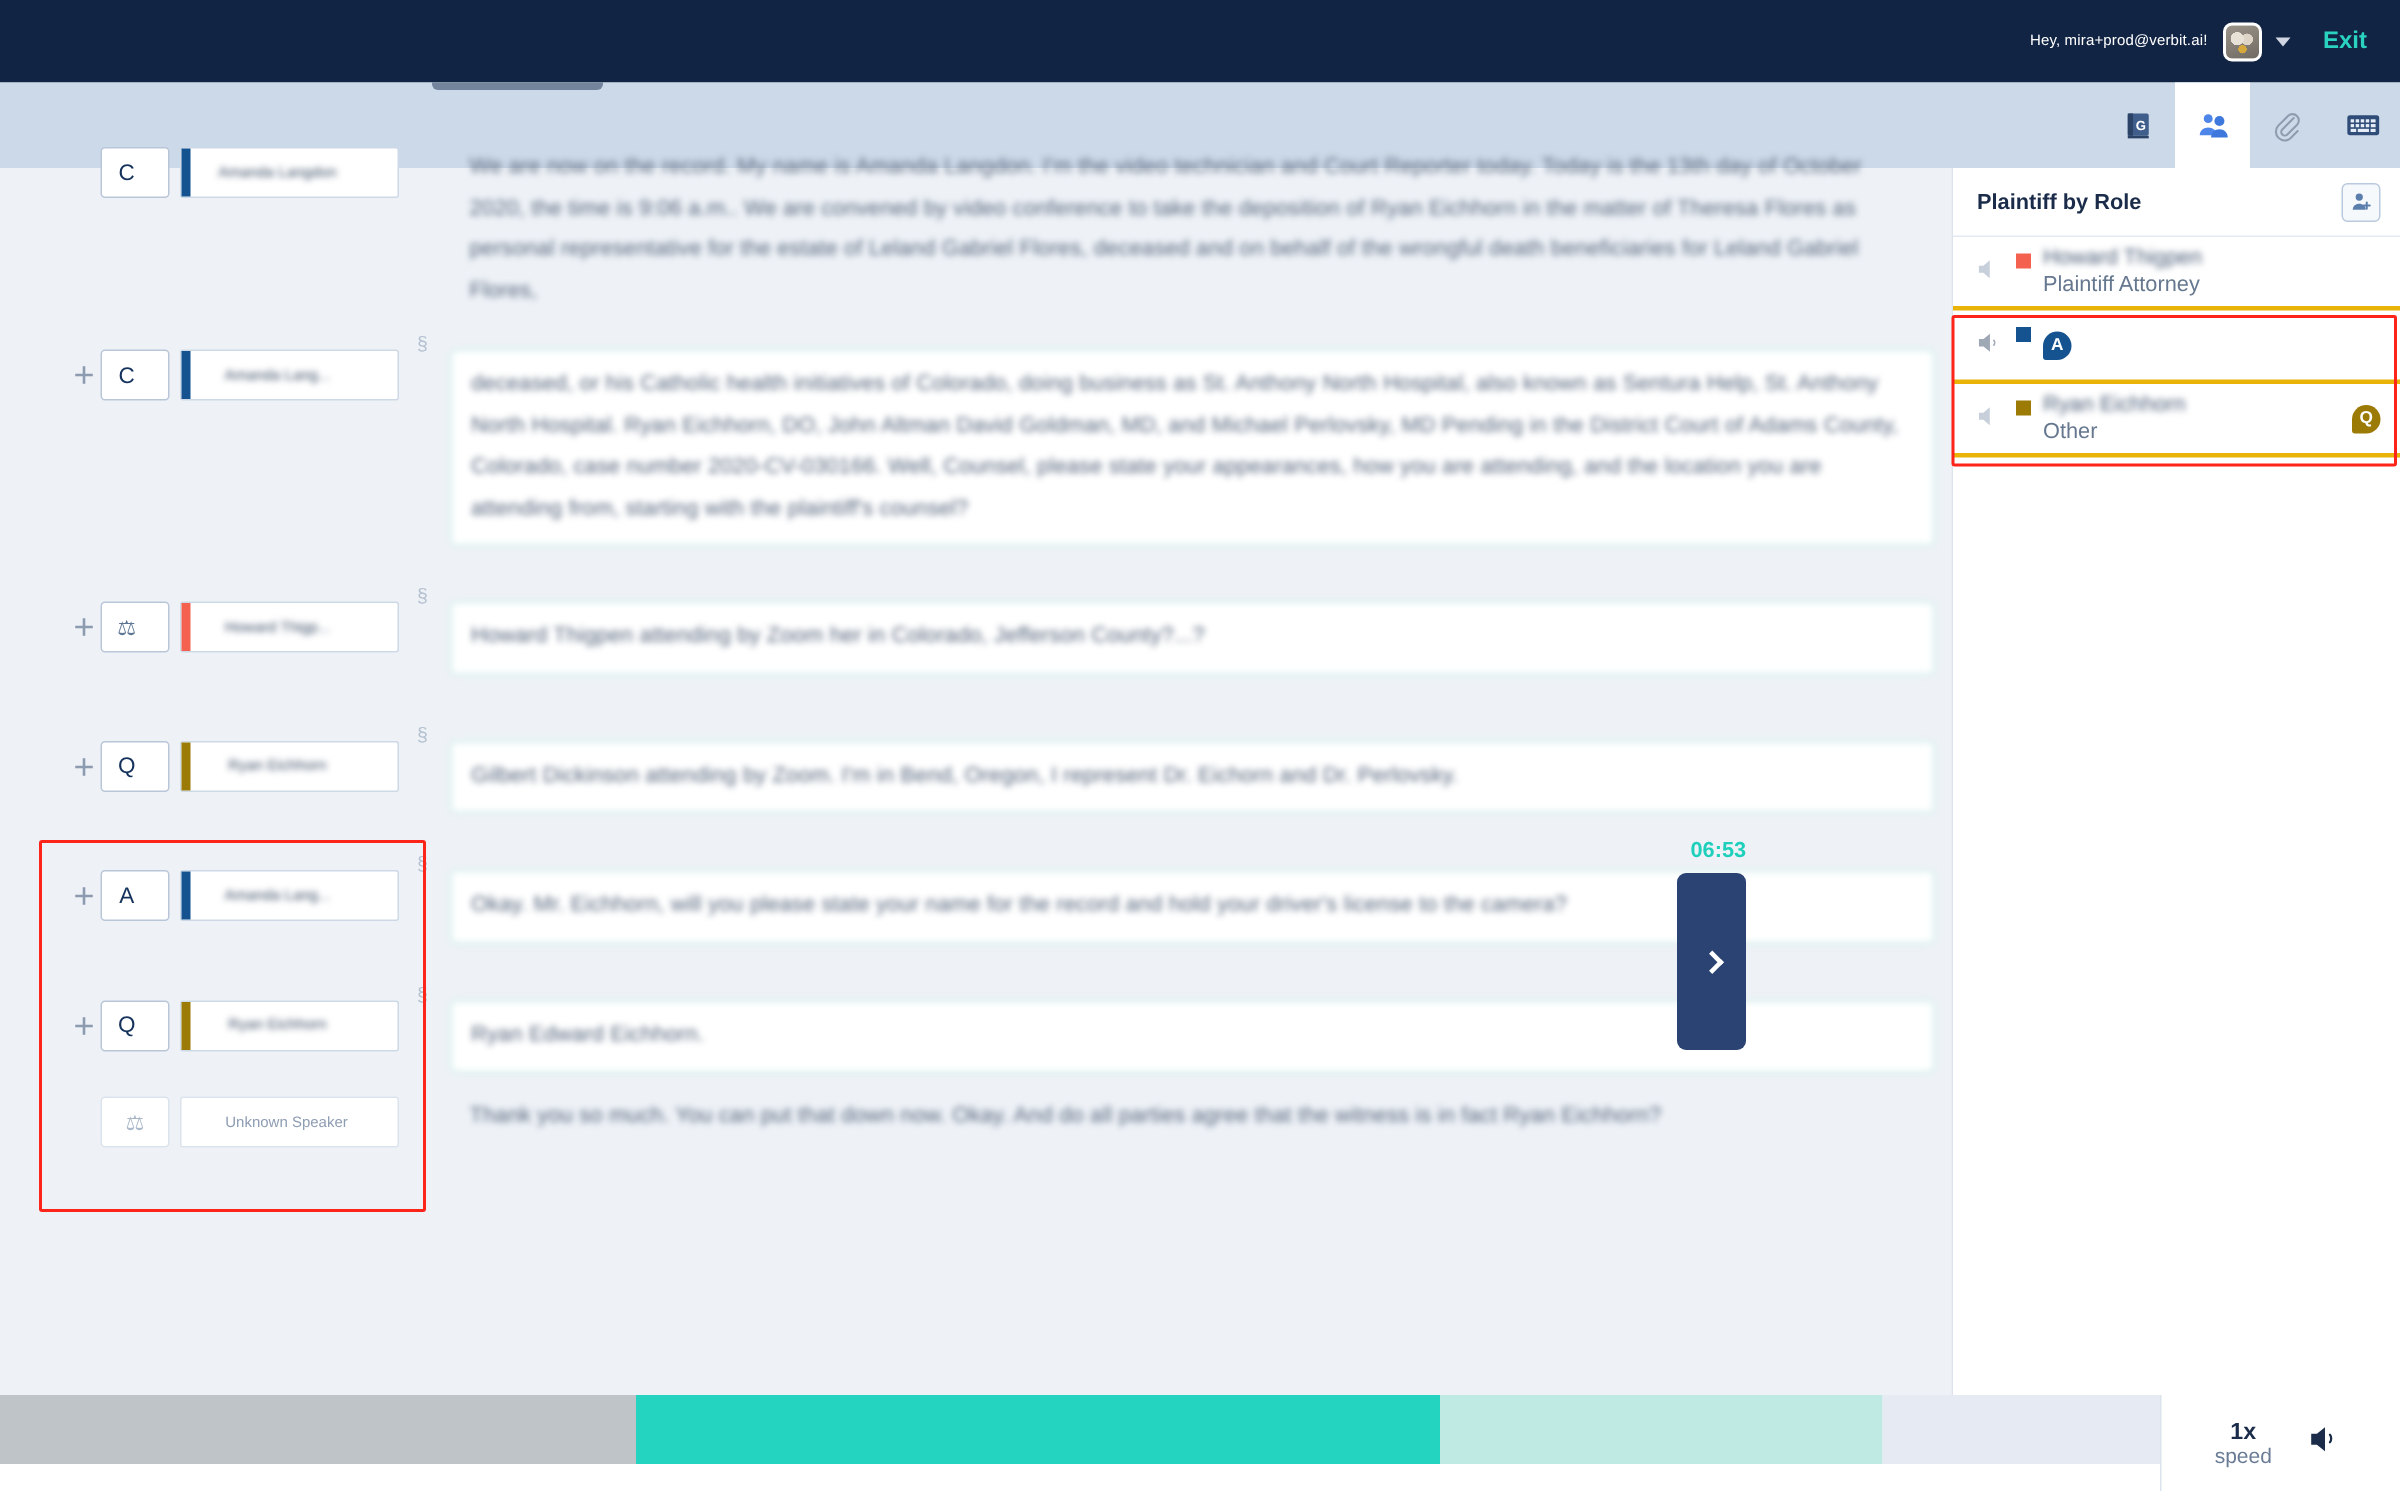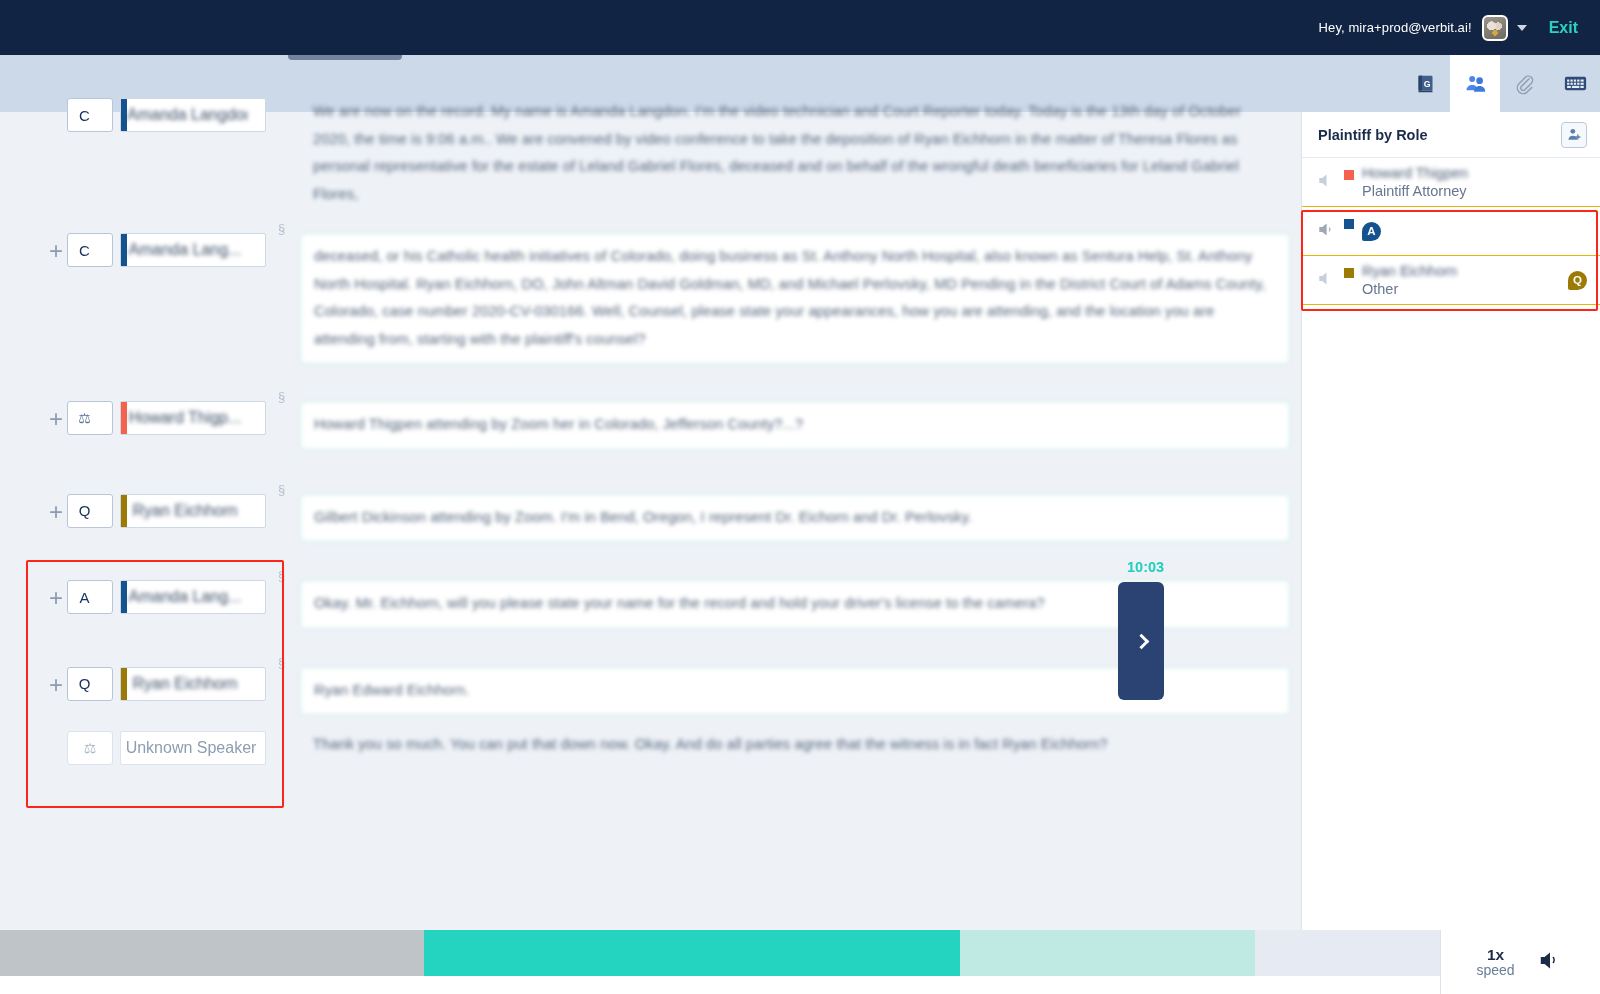--- a/index.html
+++ b/index.html
@@ -13,21 +13,21 @@
   }
 
   
   .topbar {
     position: absolute; left: 0; top: 0; width: 1600px; height: 55px;
     background: #122444;
     display: flex; align-items: center; justify-content: flex-end;
     padding-right: 22px;
   }
   .greeting {
-    color: #ffffff; font-size: 13px; letter-spacing: .1px;
+    color: #ffffff; font-size: 10px; letter-spacing: .1px;
     margin-right: 10px; white-space: nowrap;
   }
   .avatar {
     width: 26px; height: 26px; border-radius: 6px;
     background: #b9b2a6;
     background-image:
        radial-gradient(circle at 34% 40%, #e8e2d6 0 22%, rgba(0,0,0,0) 23%),
        radial-gradient(circle at 64% 42%, #ded5c6 0 20%, rgba(0,0,0,0) 21%),
        radial-gradient(circle at 50% 72%, #d6a83c 0 14%, rgba(0,0,0,0) 15%),
        linear-gradient(160deg, #9b948a, #6f6a62);
@@ -95,21 +95,21 @@
     border-top: 5px solid #4b6party;
     border-top-color: #42618c;
   }
   .name-box {
     position: relative; height: 34px; width: 146px; margin-left: 7px;
     background: #fff; border: 1px solid #cdd9e6; border-radius: 2px;
     display: flex; align-items: center; cursor: pointer; flex: 0 0 auto;
   }
   .name-bar { position: absolute; left: 0; top: 0; width: 6px; height: 100%; }
   .name-txt {
-    flex: 1; text-align: center; font-size: 16px; color: #3d4f68;
+    flex: 1; text-align: center; font-size: 10px; color: #3d4f68;
     padding-left: 6px; padding-right: 4px;
     white-space: nowrap; overflow: hidden;
   }
   .name-box .caret-sm { margin-right: 10px; }
   .blurred-soft { filter: blur(2.2px); }
 
   
   .txt-col { flex: 1; position: relative; padding-right: 40px; }
   .para {
     font-size: 14.6px; line-height: 27.5px; color: #55657c;
@@ -151,21 +151,21 @@
     padding: 0 13px 0 16px; border-bottom: 1px solid #e3e9f1;
   }
   .sb-title { font-size: 14.5px; font-weight: 700; color: #1b2c4a; flex: 1; }
   .sb-addbtn {
     width: 26px; height: 26px; border: 1px solid #b9cade; border-radius: 4px;
     background: #f6f9fc; display: flex; align-items: center;
     justify-content: center; cursor: pointer;
   }
   .sb-row {
     height: 49px; display: flex; align-items: center; padding: 0 13px 0 16px;
-    border-bottom: 1px solid #eab308; position: relative;
+    border-bottom: 3px solid #eab308; position: relative;
   }
   .sb-spk { width: 26px; color: #c3ccd8; font-size: 15px; flex: 0 0 auto; }
   .sb-swatch {
     width: 10px; height: 10px; flex: 0 0 auto; margin-right: 8px;
     margin-top: -14px;
   }
   .sb-txt { flex: 1; line-height: 18px; }
   .sb-name { font-size: 14.5px; color: #4c5e78; }
   .sb-role { font-size: 14.5px; color: #66788f; }
   .sb-badge {
@@ -379,21 +379,21 @@
           <span class="name-txt" style="color:#8e9db2;padding-left:0;">Unknown Speaker</span>
         </div>
       </div>
       <div class="txt-col">
         <div class="para plain blurred-soft">Thank you so much. You can put that down now. Okay. And do all parties agree that the witness is in fact Ryan Eichhorn?</div>
       </div>
     </div>
 
   </div>
 
-  <div class="chunk-time">10:03</div>
+  <div class="chunk-time">06:53</div>
   <div class="chunk-btn">
     <span class="chev-right"></span>
   </div>
 </div>
 
 <div class="hl-box" style="left:26px; top:560px; width:258px; height:248px;"></div>
 
 <div class="sidebar">
   <div class="sb-head">
     <span class="sb-title">Plaintiff by Role</span>

